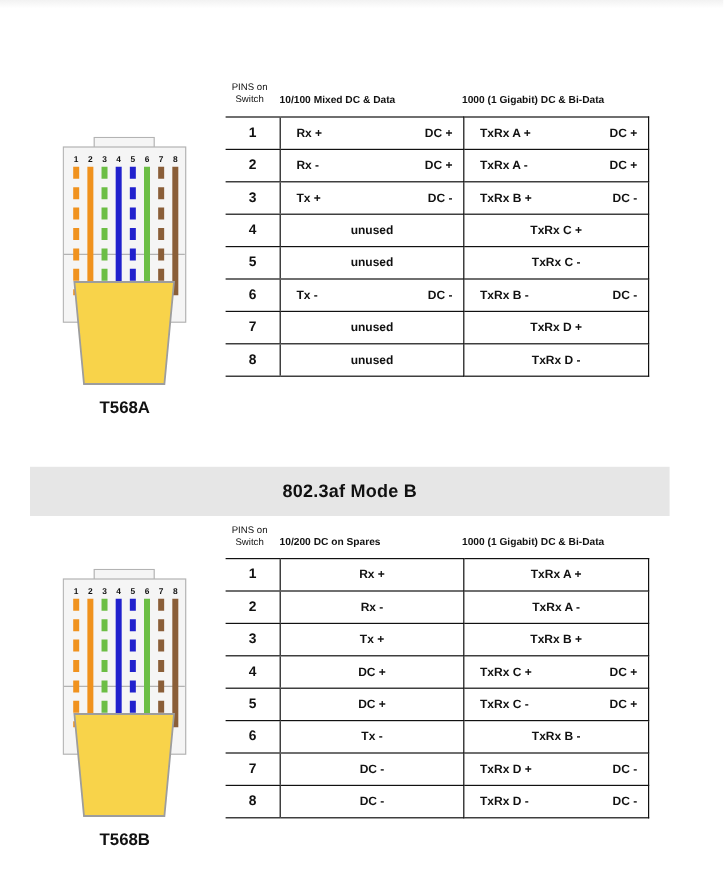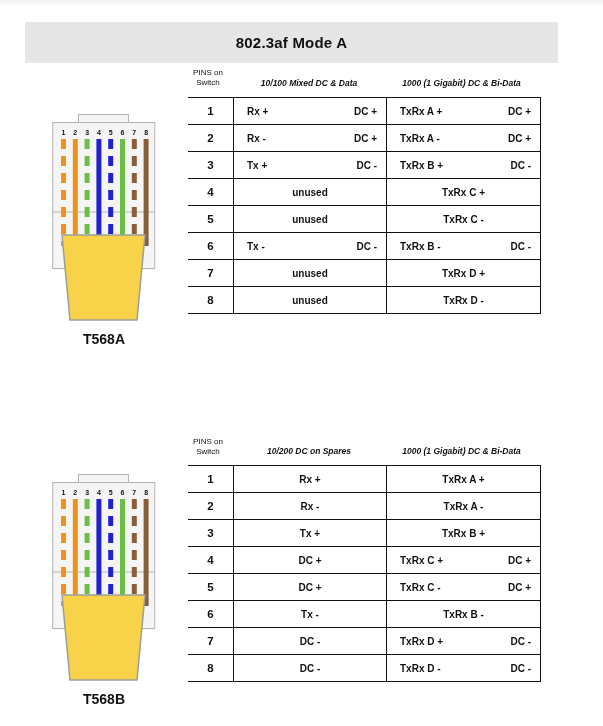--- a/index.html
+++ b/index.html
@@ -7,21 +7,21 @@
          font-family:"Liberation Sans",sans-serif;overflow:hidden;color:#111;}
   .top-fade{position:absolute;top:0;left:0;right:0;height:7px;
             background:linear-gradient(180deg,#f2f2f2,#ffffff);}
   .titlebar{position:absolute;left:25px;width:533px;height:41px;background:#e6e6e6;
             display:flex;align-items:center;justify-content:center;
             font-size:15px;font-weight:700;letter-spacing:.2px;}
   #barA{top:22px}  #barB{top:389px}
   .pins-hdr{position:absolute;left:185px;width:46px;text-align:center;
             font-size:8px;font-weight:400;line-height:9.5px;}
   #pinshdrA{top:68px} #pinshdrB{top:437px}
-  .colhdr{position:absolute;text-align:center;font-size:8.5px;font-weight:700;white-space:nowrap;font-style:italic;}
+  .colhdr{position:absolute;text-align:left;font-size:8.5px;font-weight:700;white-space:nowrap;}
   .colhdr.c1{left:233px;width:152px;}
   .colhdr.c2{left:385px;width:153px;}
   #c1hA,#c2hA{top:78px} #c1hB,#c2hB{top:446px}
   table.pintable{position:absolute;left:188px;border-collapse:collapse;table-layout:fixed;}
   #tableA{top:97px} #tableB{top:465px}
   .pintable tr{height:27px;}
   .pintable td{padding:0;}
   td.pin-cell{width:45px;text-align:center;font-size:11.5px;font-weight:700;
               border-top:1.5px solid #111;border-bottom:1.5px solid #111;}
   td.data-cell{border:1.5px solid #111;}
@@ -34,21 +34,20 @@
   .conn-label{position:absolute;left:52px;width:104px;text-align:center;
               font-size:14px;font-weight:700;}
   #labelA{top:331px} #labelB{top:691px}
 </style>
 </head>
 <body>
 
 <div class="stage">
   <div class="top-fade"></div>
 
-  <div class="titlebar" id="barA">802.3af Mode A</div>
   <div class="pins-hdr" id="pinshdrA">
     <span>PINS on</span><br>
     <span>Switch</span>
   </div>
   <div class="colhdr c1" id="c1hA">10/100 Mixed DC &amp; Data</div>
   <div class="colhdr c2" id="c2hA">1000 (1 Gigabit) DC &amp; Bi-Data</div>
   <table class="pintable" id="tableA">
     <tbody>
         <tr>
           <td class="pin-cell">1</td>
@@ -181,20 +180,21 @@
       <text x="70.5" y="21" text-anchor="middle" font-size="7" font-weight="700" fill="#111" font-family="&quot;Liberation Sans&quot;, sans-serif">6</text>
       <line x1="70.5" y1="25" x2="70.5" y2="132" stroke="#6cbe45" stroke-width="5"></line>
       <text x="82.30000000000001" y="21" text-anchor="middle" font-size="7" font-weight="700" fill="#111" font-family="&quot;Liberation Sans&quot;, sans-serif">7</text>
       <line x1="82.30000000000001" y1="25" x2="82.30000000000001" y2="132" stroke="#8a5e38" stroke-width="5" stroke-dasharray="10 7"></line>
       <text x="94.10000000000001" y="21" text-anchor="middle" font-size="7" font-weight="700" fill="#111" font-family="&quot;Liberation Sans&quot;, sans-serif">8</text>
       <line x1="94.10000000000001" y1="25" x2="94.10000000000001" y2="132" stroke="#8a5e38" stroke-width="5"></line>
       <polygon points="10,121 93,121 85,206 18,206" fill="#f8d34a" stroke="#9d9d9d" stroke-width="1.5"></polygon>
     </svg>
   <div class="conn-label" id="labelA">T568A</div>
 
+  <div class="titlebar" id="barB">802.3af Mode B</div>
   <div class="pins-hdr" id="pinshdrB">
     <span>PINS on</span><br>
     <span>Switch</span>
   </div>
   <div class="colhdr c1" id="c1hB">10/200 DC on Spares</div>
   <div class="colhdr c2" id="c2hB">1000 (1 Gigabit) DC &amp; Bi-Data</div>
   <table class="pintable" id="tableB">
     <tbody>
         <tr>
           <td class="pin-cell">1</td>

